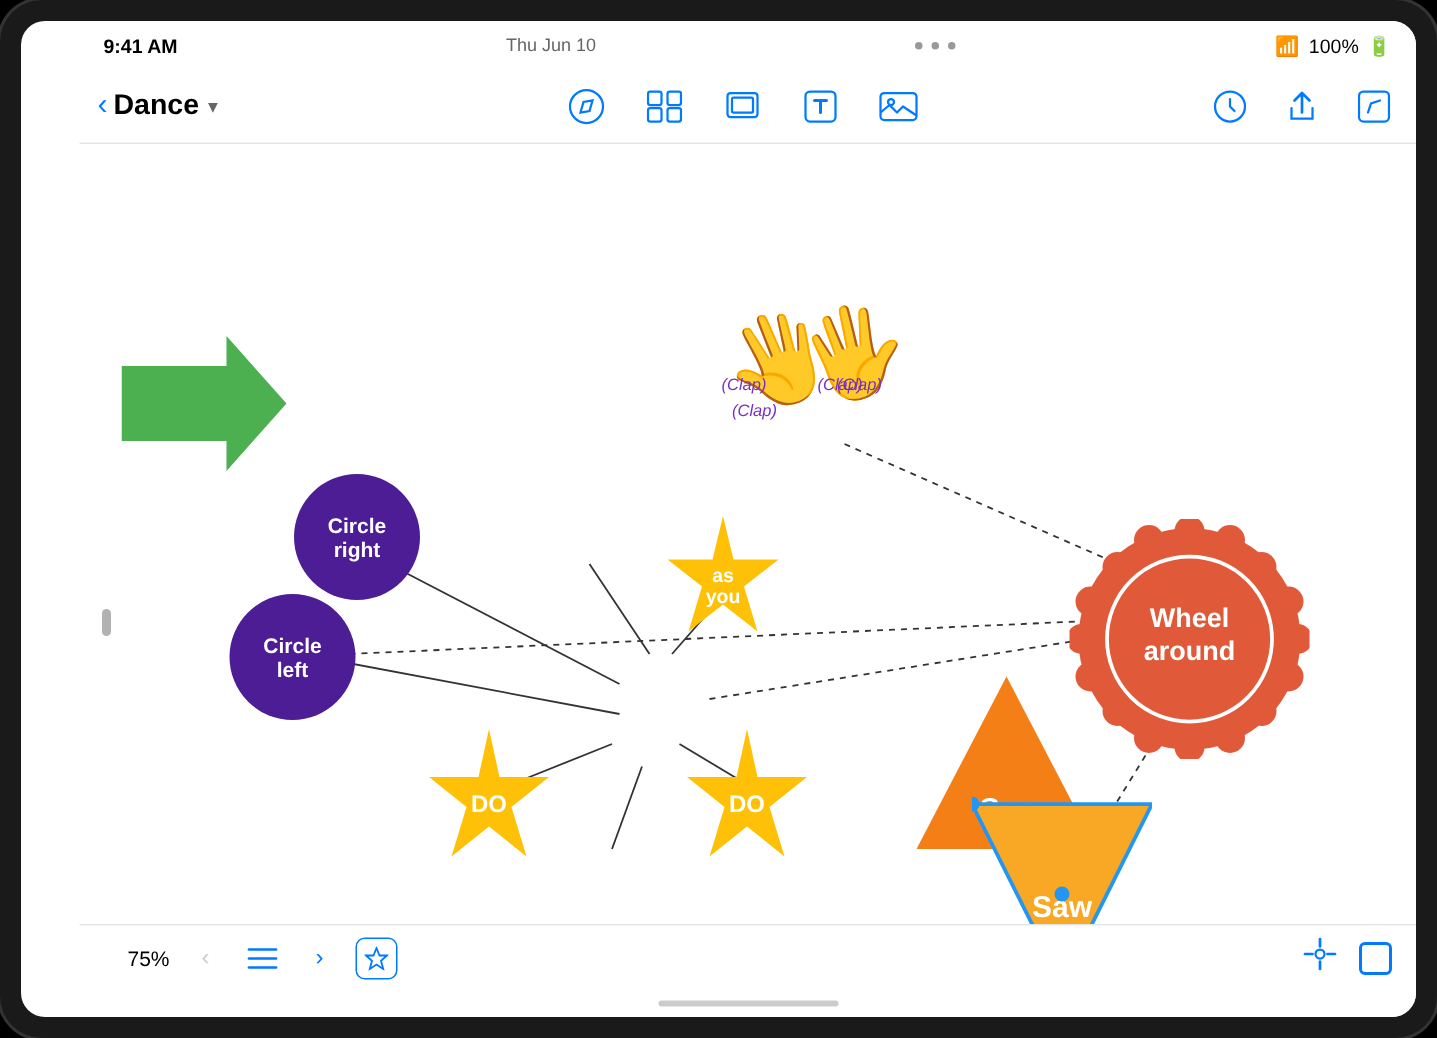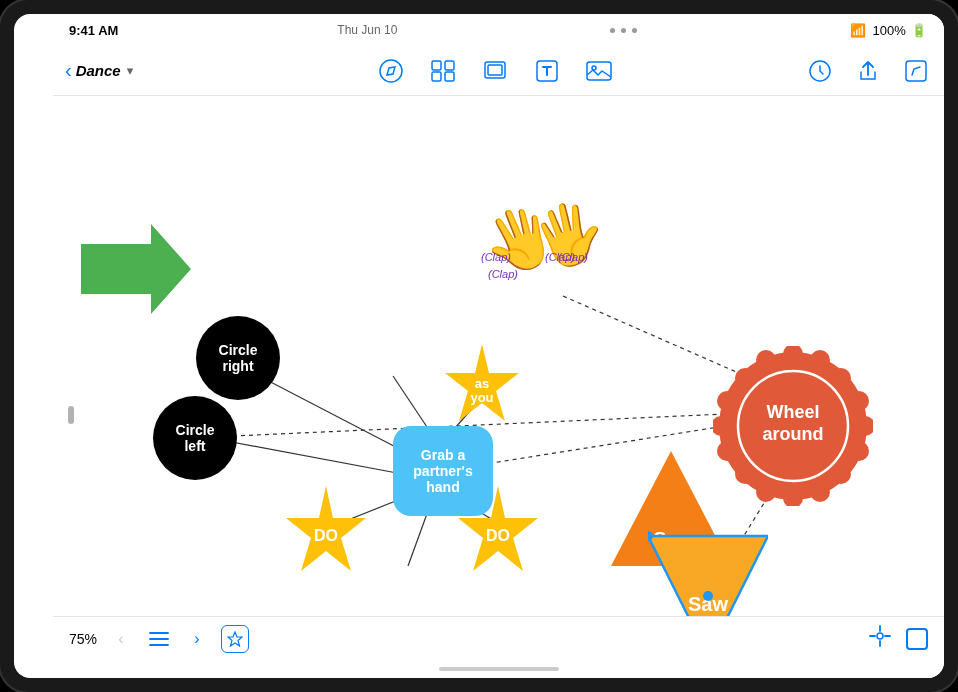--- a/index.html
+++ b/index.html
@@ -90,24 +90,23 @@
       font-size: 17px;
       cursor: pointer;
       gap: 2px;
     }
     .back-chevron {
       font-size: 20px;
       line-height: 1;
       margin-top: -2px;
     }
     .doc-title {
-      font-size: 15px;
+      font-size: 19px;
       font-weight: 600;
       color: #000;
-      font-style: italic;
     }
     .title-chevron {
       font-size: 13px;
       color: #666;
       margin-left: 2px;
     }
     .toolbar-center {
       flex: 1;
       display: flex;
       align-items: center;
@@ -146,20 +145,21 @@
       display: flex;
       align-items: center;
       justify-content: space-between;
       padding: 0 16px;
       flex-shrink: 0;
     }
     .bottom-left {
       display: flex;
       align-items: center;
       gap: 10px;
+      margin-left: 16px;
     }
     .zoom-level {
       font-size: 14px;
       font-weight: 500;
       color: #000;
     }
     .nav-btn {
       width: 28px;
       height: 28px;
       display: flex;
@@ -218,21 +218,21 @@
     
     .green-arrow {
       position: absolute;
       left: 30px;
       top: 125px;
     }
     
     .pink-circle {
       position: absolute;
       border-radius: 50%;
-      background: #000000;
+      background: #4c1d95;
       display: flex;
       align-items: center;
       justify-content: center;
       text-align: center;
       color: #fff;
       font-size: 14px;
       font-weight: 600;
     }
     
     .blue-square {
@@ -410,23 +410,20 @@
           <div style="position:absolute;left:60px;top:5px;font-size:58px;transform:rotate(-15deg);color:#7B2FBE;">🖐️</div>
 
           <div style="position:absolute;left:8px;top:55px;font-size:11px;color:#7B2FBE;font-style:italic;">(Clap)</div>
           <div style="position:absolute;left:72px;top:55px;font-size:11px;color:#7B2FBE;font-style:italic;">(Clap)</div>
         </div>
       </div>
 
       <div style="position:absolute;left:435px;top:172px;font-size:11px;color:#7B2FBE;font-style:italic;">(Clap)</div>
       <div style="position:absolute;left:505px;top:155px;font-size:11px;color:#7B2FBE;font-style:italic;">(Clap)</div>
 
-      <div class="blue-square" style="left:340px;top:330px;width:100px;height:90px;">
-        <span>Grab a<br>partner's<br>hand</span>
-      </div>
 
 
       <div class="canvas-elem" style="left:388px;top:248px;">
         <svg width="82" height="82" viewBox="0 0 82 82">
           <polygon points="41,0 48,29 78,29 55,47 64,77 41,59 18,77 27,47 4,29 34,29" fill="#FFC107"></polygon>
           <text x="41" y="44" text-anchor="middle" fill="#fff" font-size="13" font-weight="700" font-family="-apple-system,sans-serif">as</text>
           <text x="41" y="58" text-anchor="middle" fill="#fff" font-size="13" font-weight="700" font-family="-apple-system,sans-serif">you</text>
         </svg>
       </div>
 

